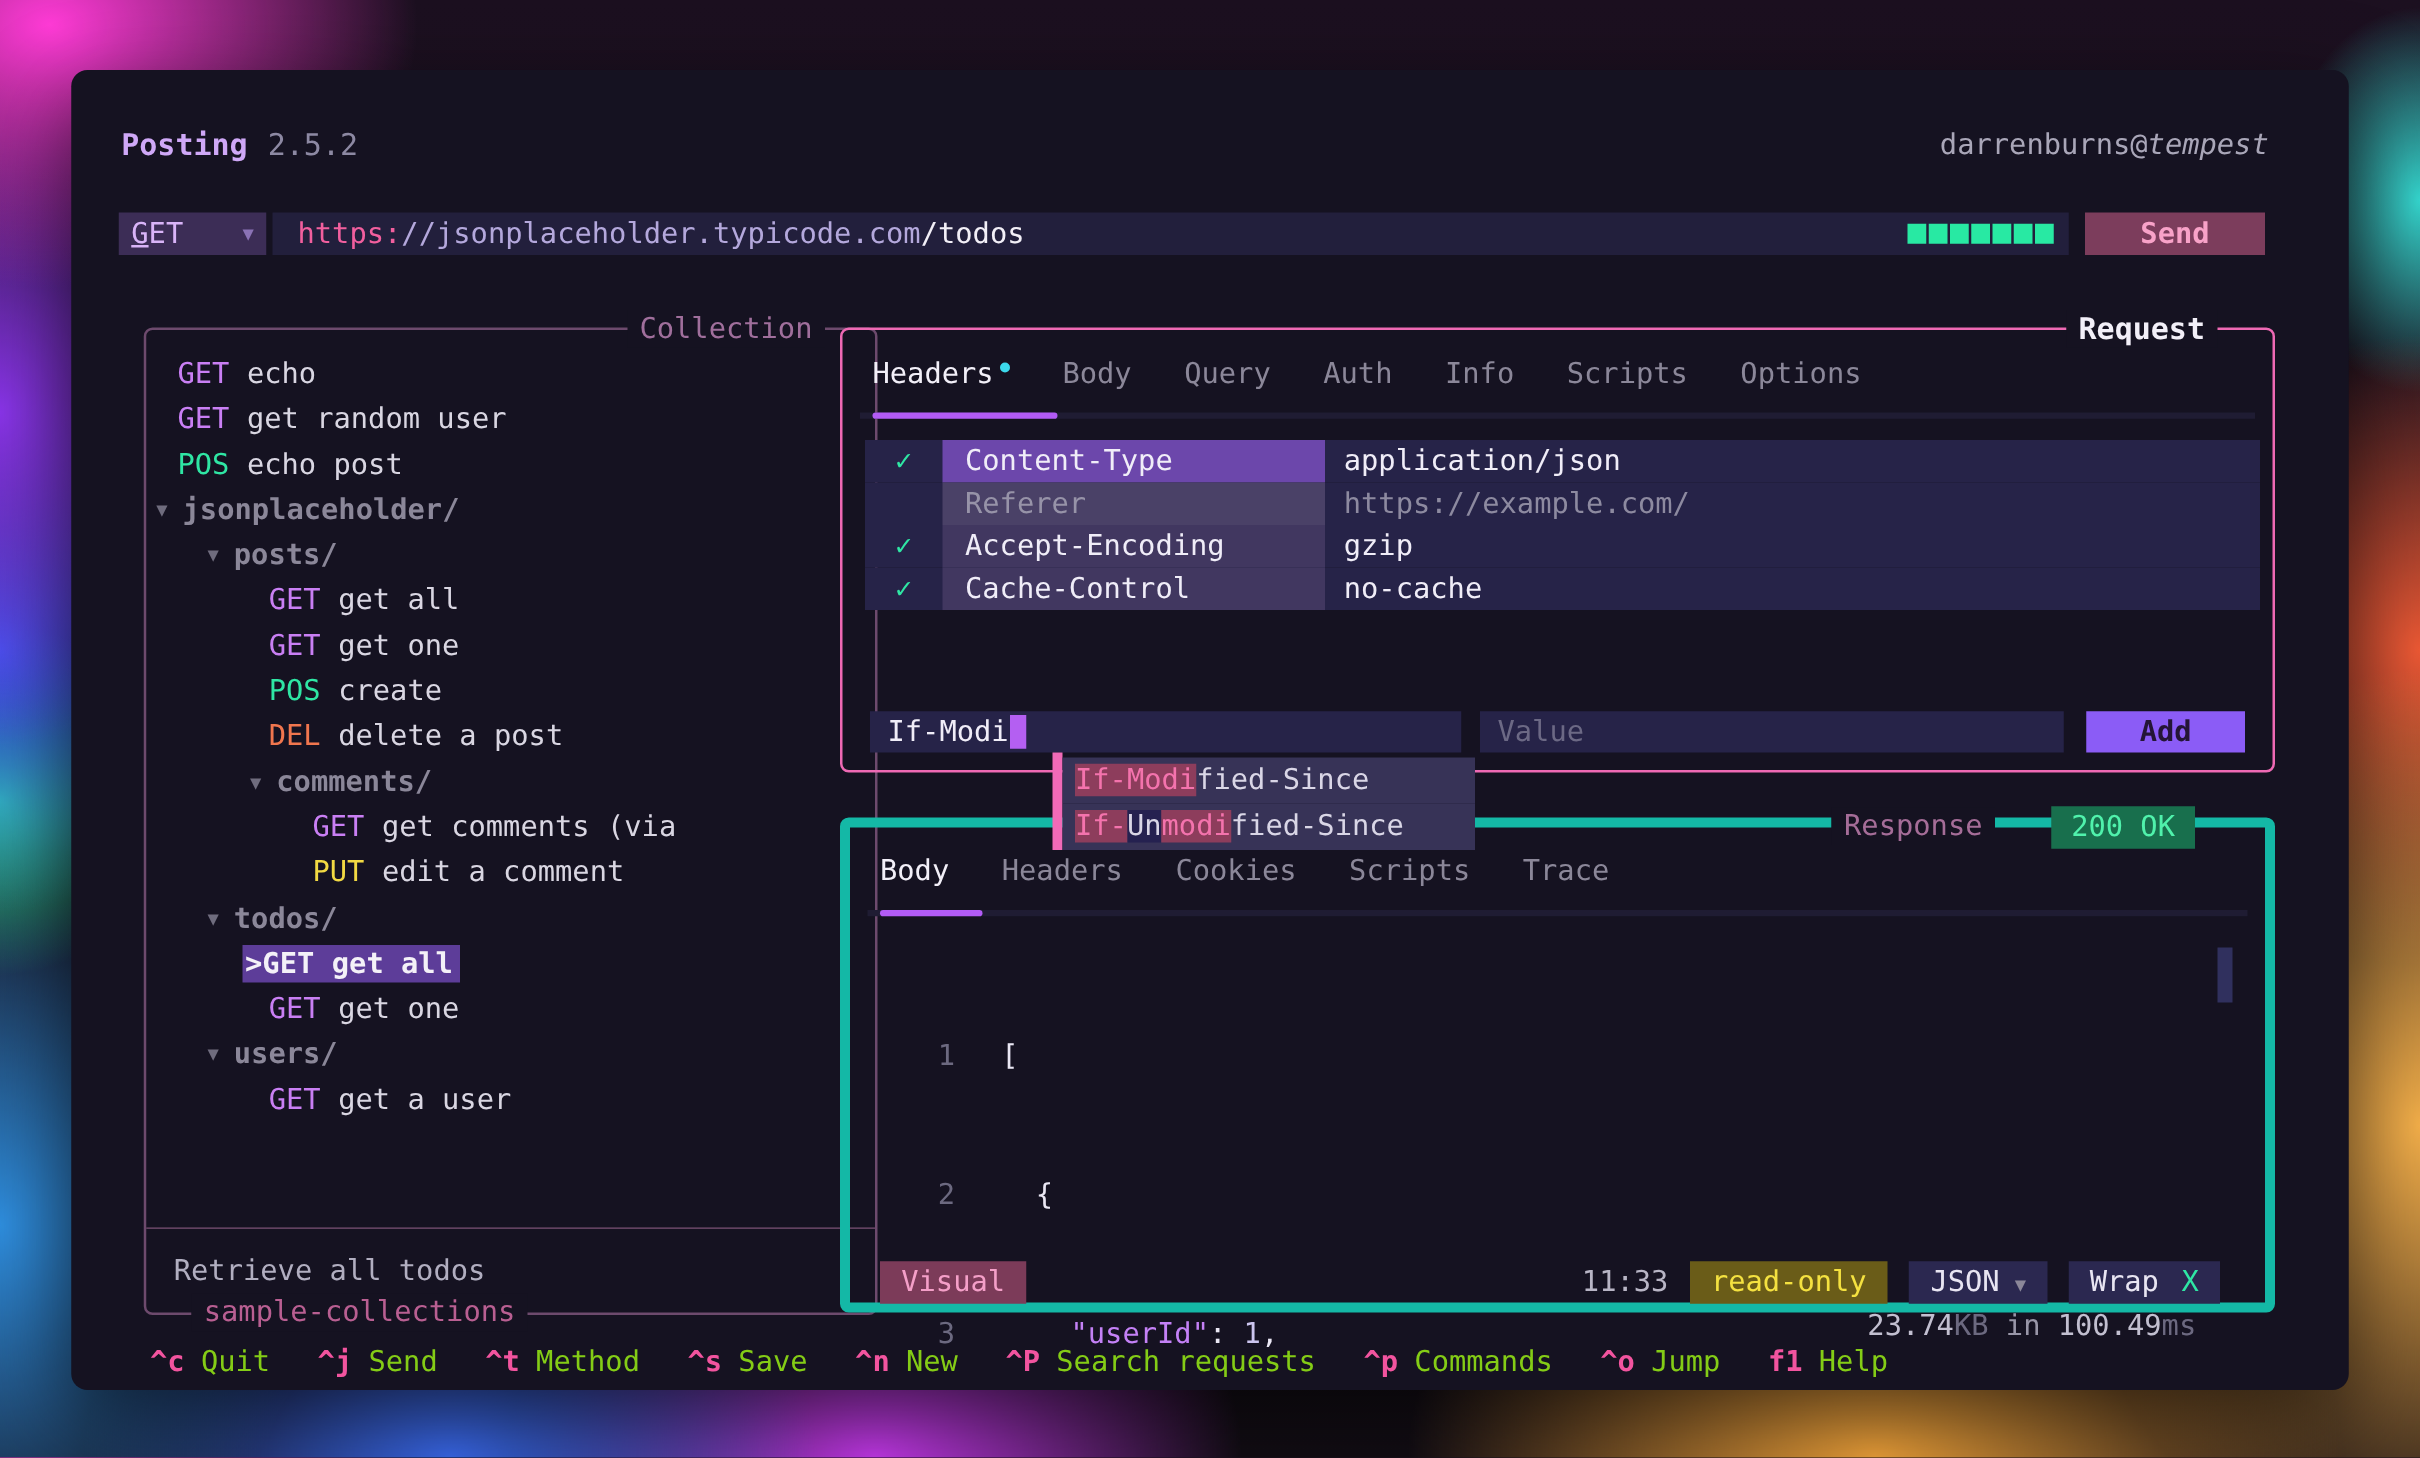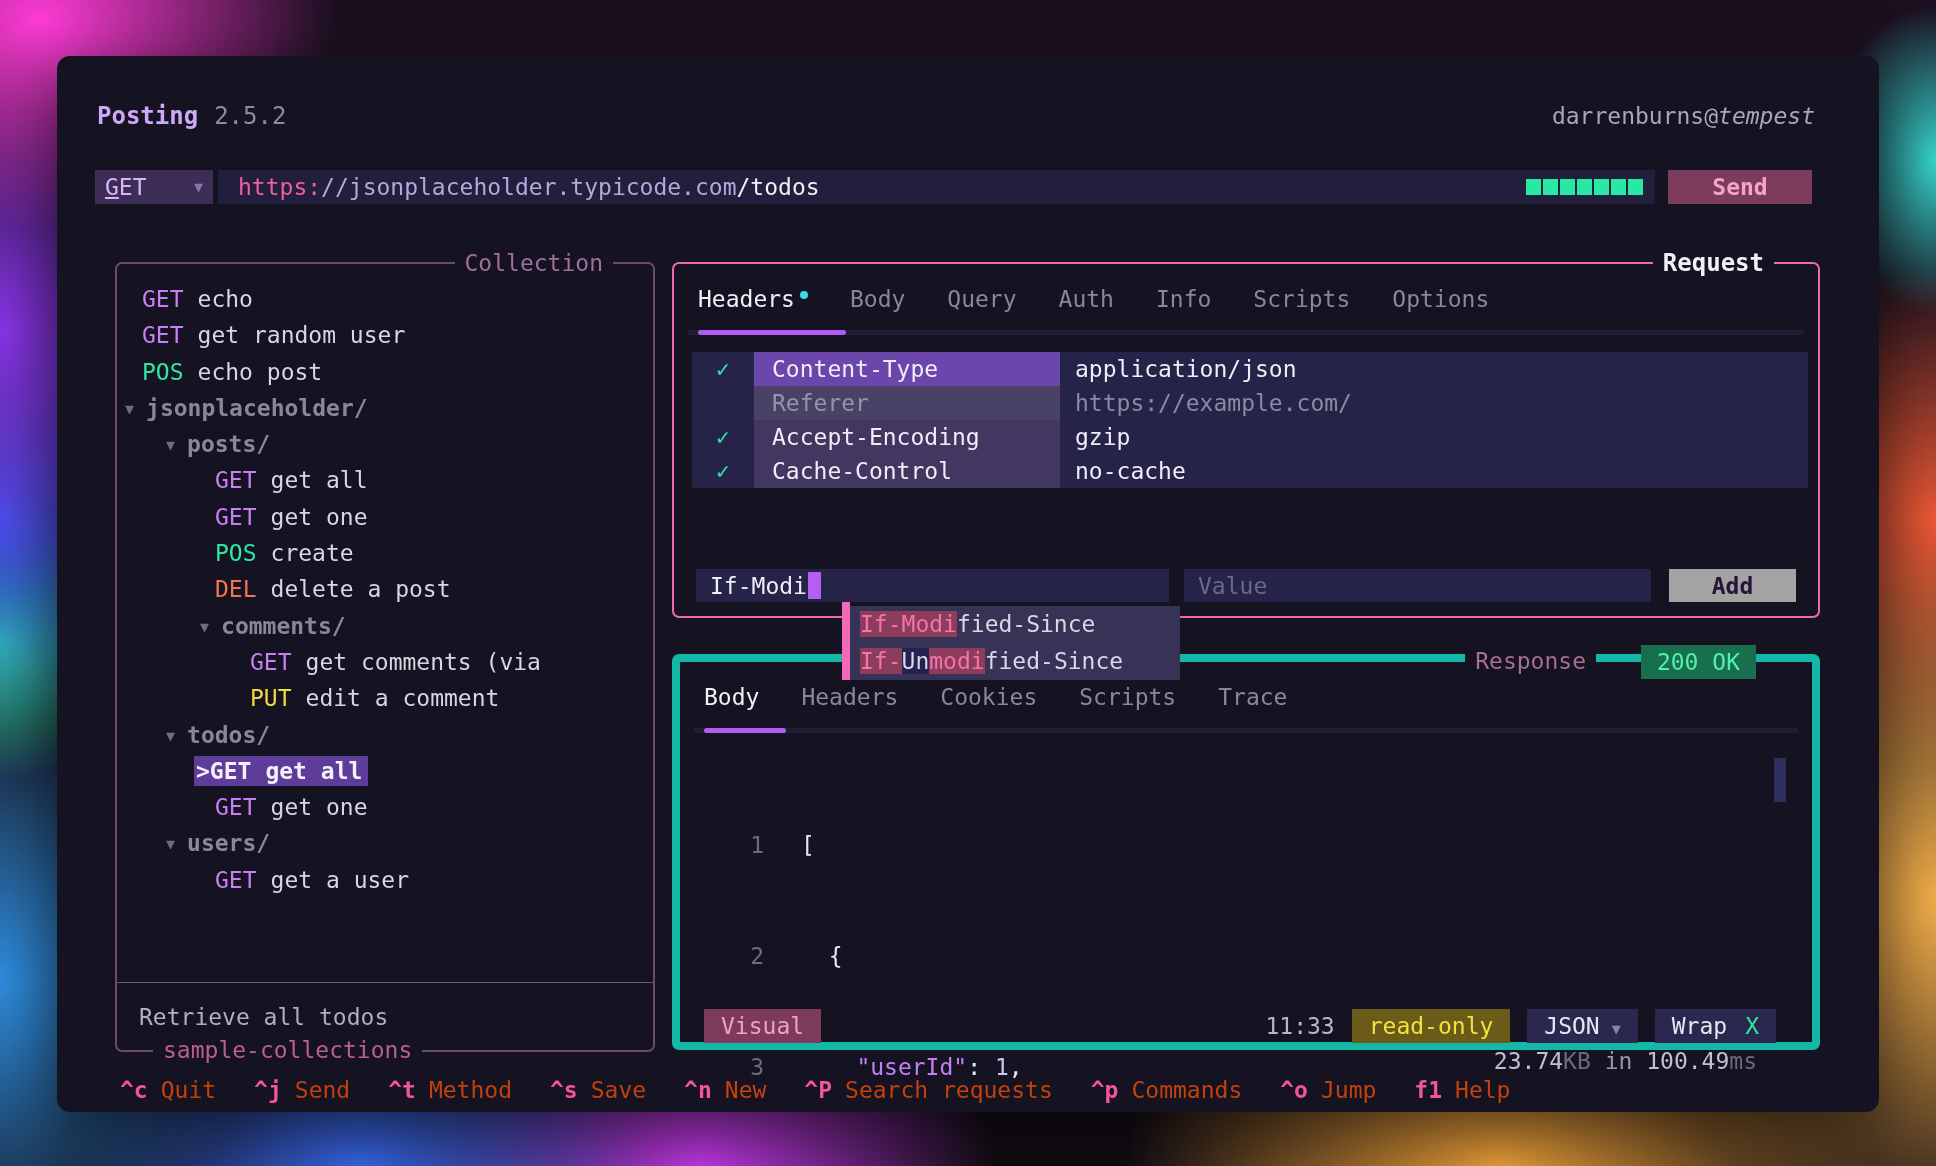--- a/index.html
+++ b/index.html
@@ -36,21 +36,21 @@
   .u-scheme{color:#f25f9e;}
   .u-host{color:#b4a8dc;}
   .u-path{color:#f2eff7;}
   .progress{margin-left:auto;display:flex;gap:2px;}
   .progress i{width:15px;height:16px;background:#28e9a3;display:block;}
   .send-btn{position:absolute;left:1573px;top:0;width:144px;height:34px;background:#7c3d5c;color:#f8a2c8;
     font-weight:bold;display:flex;align-items:center;justify-content:center;}
   
   .panel{position:absolute;border-radius:7px;box-sizing:border-box;}
   .panel-label{position:absolute;background:#151221;padding:0 10px;font-size:23px;line-height:30px;}
-  .collection{left:58px;top:206px;width:540px;height:790px;border:2px solid #6d4a6d;}
+  .collection{left:58px;top:206px;width:587px;height:790px;border:2px solid #6d4a6d;}
   .collection .panel-label{top:-16px;right:40px;color:#a06f9c;}
   .collection .bottom-label{position:absolute;bottom:-15px;left:36px;background:#151221;padding:0 10px;color:#b95f92;font-size:23px;line-height:30px;}
   .request-panel{left:615px;top:206px;width:1148px;height:356px;border:2px solid #ee69b4;}
   .request-panel .panel-label{top:-16px;right:44px;color:#f2eff8;font-weight:bold;font-size:24px;}
   .response-panel{left:615px;top:598px;width:1148px;height:396px;border:8px solid #14b8a6;}
   .resp-label{position:absolute;top:-16px;right:216px;background:#151221;padding:0 10px;color:#a56d98;font-size:23px;line-height:30px;}
   .status-badge{position:absolute;top:-17px;right:56px;background:#186f4d;color:#50f2ac;font-size:23px;
     line-height:34px;height:34px;padding:0 16px;}
   
   .tree{position:absolute;left:0;top:17px;right:4px;font-size:23px;line-height:36.3px;white-space:nowrap;overflow:hidden;}
@@ -83,21 +83,21 @@
   .hval{flex:1;padding-left:15px;color:#f0edf8;height:34px;line-height:34px;}
   .hrow.muted .hkey{background:#4a4167;color:#9793a8;}
   .hrow.muted .hval{color:#8d8aa0;}
   
   .addrow{position:absolute;left:0;right:0;top:305px;height:33px;font-size:23px;}
   .kv-input{position:absolute;height:33px;background:#262348;display:flex;align-items:center;padding-left:14px;box-sizing:border-box;}
   .key-input{left:22px;width:473px;}
   .val-input{left:510px;width:467px;color:#6c6985;}
   .kv-input .txt{color:#f0edf8;}
   .cursor{display:inline-block;width:13px;height:27px;background:#b45ff2;margin-left:1px;}
-  .add-btn{position:absolute;left:995px;width:127px;height:33px;background:#a3a3a3;color:#241536;font-weight:bold;
+  .add-btn{position:absolute;left:995px;width:127px;height:33px;background:#8b5cf6;color:#241536;font-weight:bold;
     display:flex;align-items:center;justify-content:center;}
   
   .dropdown{position:absolute;left:168px;top:338px;z-index:9;font-size:23px;}
   .dd-bar{position:absolute;left:0;top:0;width:8px;height:78px;background:#f16ab8;}
   .dd-items{position:absolute;left:8px;top:4px;width:330px;}
   .dd-item{height:37px;line-height:37px;background:#373357;color:#d9d6e6;padding-left:10px;white-space:pre;}
   .dd-item .match{color:#f473ad;background:#8d3d5c;}
   .dd-item .dark{background:#252150;}
   
   .code{position:absolute;left:10px;right:4px;top:91px;font-size:23px;line-height:37px;white-space:pre;}
@@ -116,21 +116,21 @@
   .b-chip{background:#2b2850;color:#e8e5f2;}
   .chip-arrow{color:#8b8799;font-size:15px;margin-left:12px;}
   .wrap-x{color:#2fe6a4;margin-left:18px;}
   
   .meta{position:absolute;right:122px;top:992px;font-size:23px;color:#c2bfd0;}
   .meta .dim{color:#6c6980;}
   .meta .mid{color:#9996a8;}
   .footer{position:absolute;left:63px;right:20px;top:1018px;height:32px;display:flex;gap:38px;font-size:23px;align-items:center;white-space:nowrap;}
   .fitem{display:flex;gap:13px;}
   .fkey{color:#f2549f;font-weight:bold;}
-  .flabel{color:#c2410c;}
+  .flabel{color:#84cc16;}
 </style>
 </head>
 <body>
 
 <div class="window">
 
   <div class="titlebar">
     <div>
       <span class="app-name">Posting</span><span class="app-version">2.5.2</span>
     </div>

